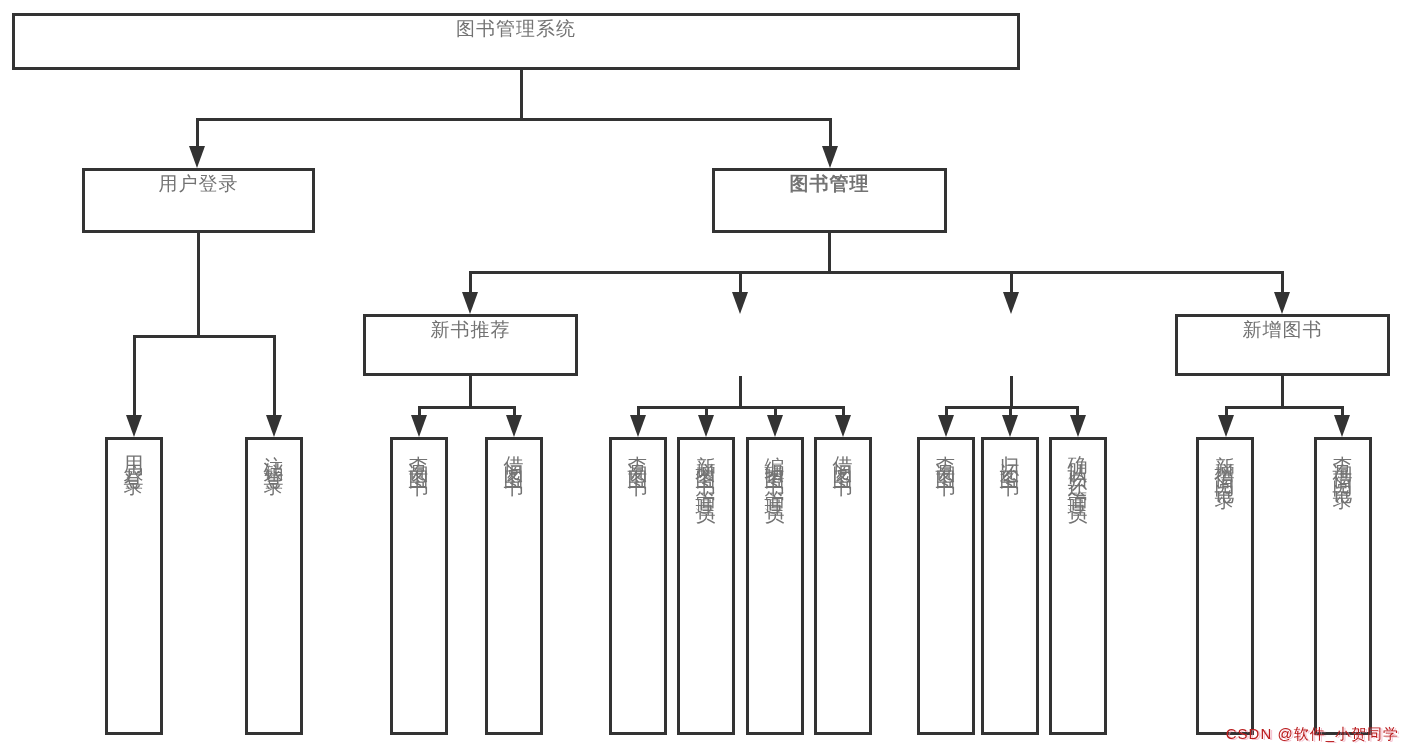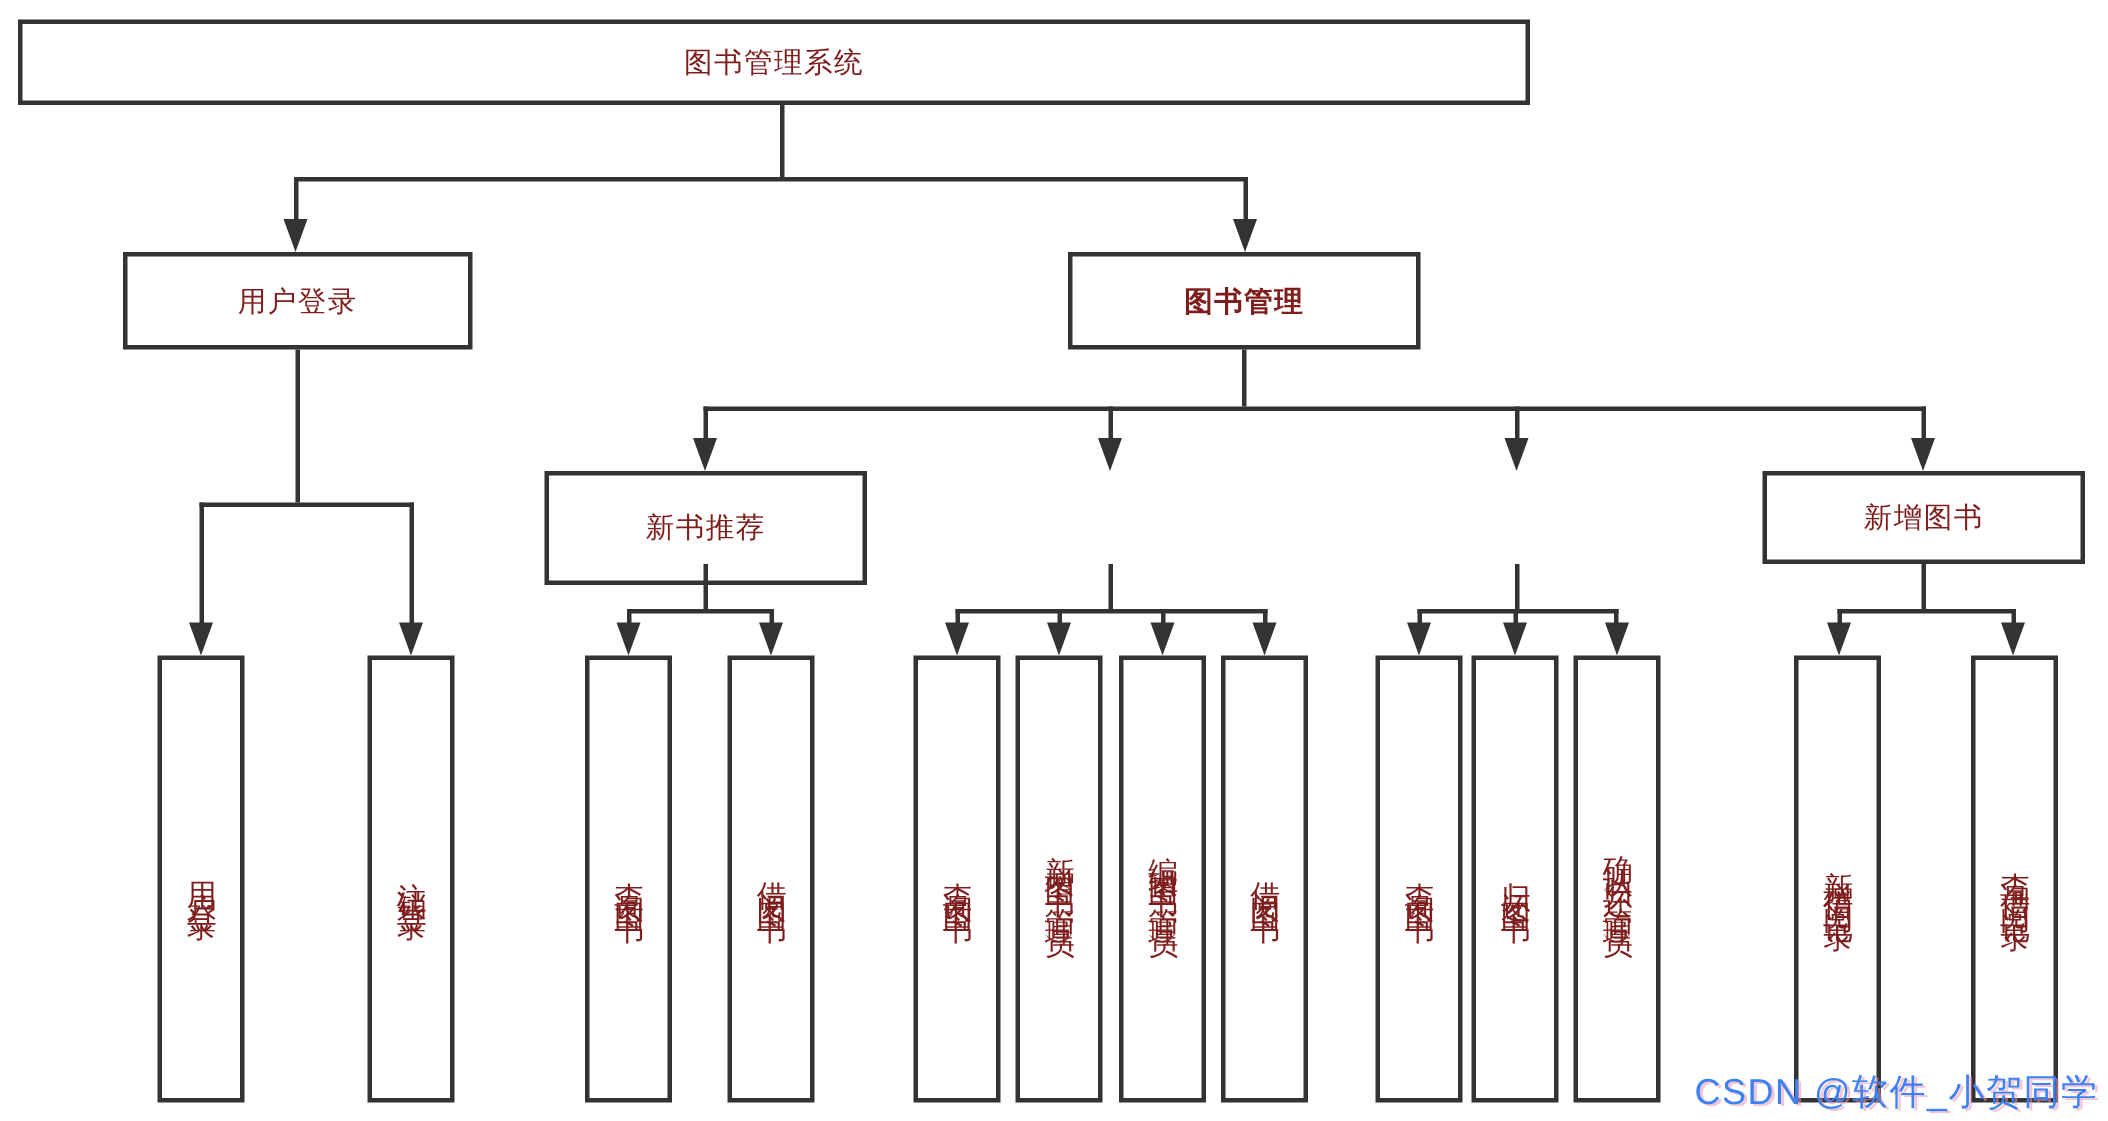--- a/index.html
+++ b/index.html
@@ -10,23 +10,22 @@
     background: #ffffff;
     font-family: "Liberation Sans", sans-serif;
     overflow: hidden;
   }
   .box {
     position: absolute;
     box-sizing: border-box;
     border: 3px solid #333333;
     background: #ffffff;
     display: flex;
-    align-items: center;
     justify-content: center;
-    color: #7f1d1d;
+    color: #737373;
   }
   .hbox { font-size: 19px; letter-spacing: 1px; font-weight: 500; }
   .vbox-label {
     writing-mode: vertical-rl;
     text-orientation: mixed;
     font-size: 20px;
     letter-spacing: 7px;
     line-height: 1;
     font-weight: 500;
     white-space: nowrap;
@@ -36,23 +35,23 @@
     position: absolute;
     width: 0; height: 0;
     border-left: 8px solid transparent;
     border-right: 8px solid transparent;
     border-top: 22px solid #333333;
   }
   .watermark {
     position: absolute;
     right: 6px;
     bottom: 3px;
-    font-size: 24px;
+    font-size: 15px;
     letter-spacing: 1px;
-    color: #3b82f6;
+    color: #b91c1c;
     text-shadow: 2px 1px 0 rgba(238, 150, 175, 0.55);
     z-index: 10;
     white-space: nowrap;
   }
 </style>
 </head>
 <body>
 
 <div class="canvas">
 
@@ -85,21 +84,21 @@
   <div class="line" style="left:469px; top:271px; width:815px; height:3px;"></div>
   <div class="line" style="left:469px; top:271px; width:3px; height:23px;"></div>
   <div class="arrow" style="left:462px; top:292px;"></div>
   <div class="line" style="left:739px; top:271px; width:3px; height:23px;"></div>
   <div class="arrow" style="left:732px; top:292px;"></div>
   <div class="line" style="left:1010px; top:271px; width:3px; height:23px;"></div>
   <div class="arrow" style="left:1003px; top:292px;"></div>
   <div class="line" style="left:1281px; top:271px; width:3px; height:23px;"></div>
   <div class="arrow" style="left:1274px; top:292px;"></div>
 
-  <div class="box hbox" style="left:363px; top:314px; width:215px; height:76px;">
+  <div class="box hbox" style="left:363px; top:314px; width:215px; height:62px;">
     <span>新书推荐</span>
   </div>
   <div class="box hbox" style="left:1175px; top:314px; width:215px; height:62px;">
     <span>新增图书</span>
   </div>
 
   <div class="line" style="left:469px; top:376px; width:3px; height:30px;"></div>
   <div class="line" style="left:418px; top:406px; width:98px; height:3px;"></div>
   <div class="line" style="left:418px; top:406px; width:3px; height:11px;"></div>
   <div class="arrow" style="left:411px; top:415px;"></div>

